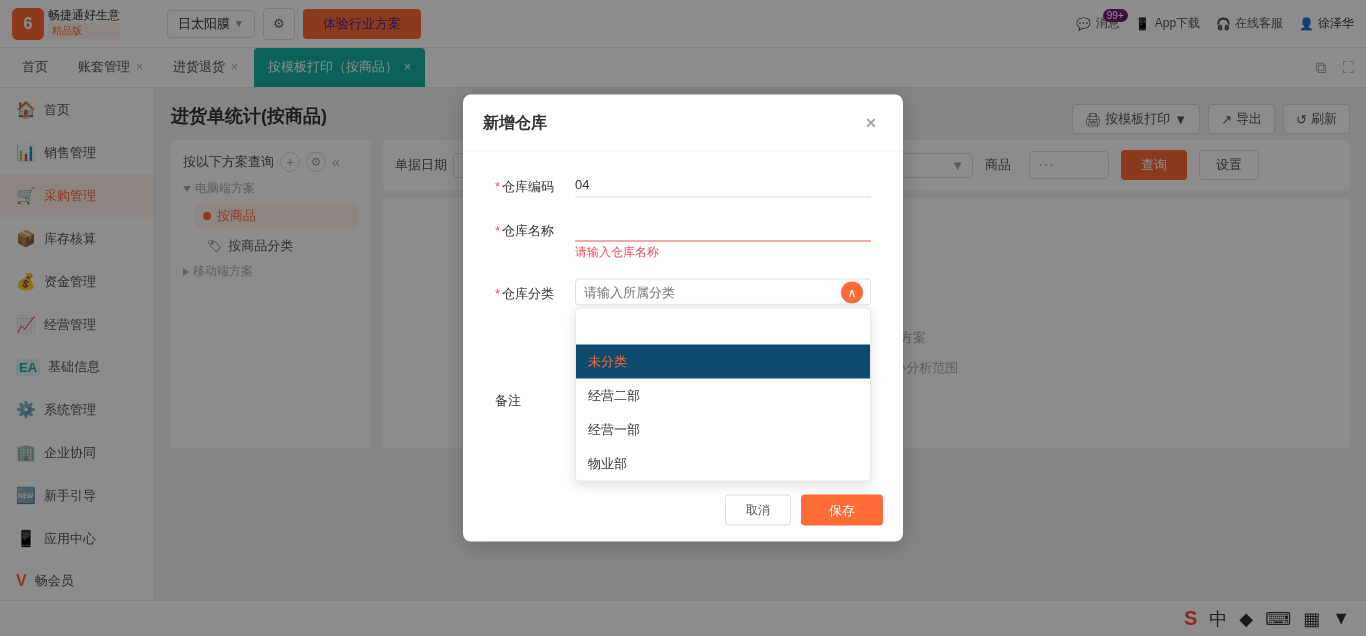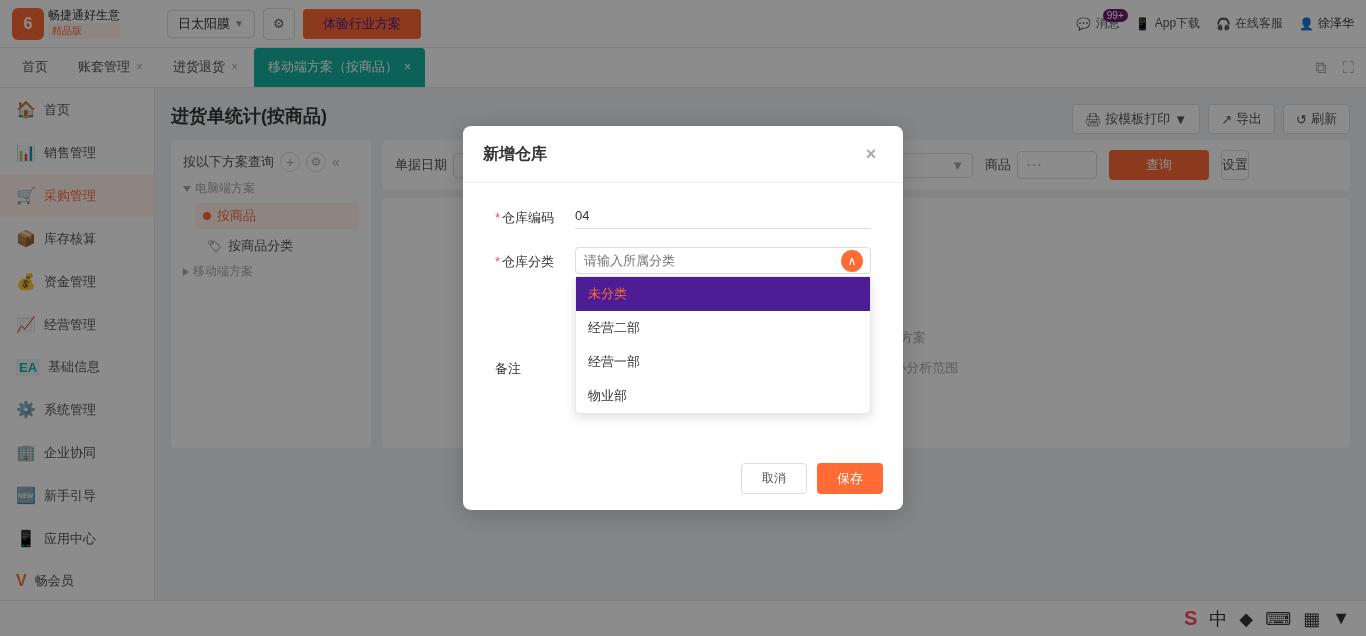--- a/index.html
+++ b/index.html
@@ -146,25 +146,25 @@
       position: absolute; top: 16px; right: 16px;
       display: flex; gap: 8px; align-items: center;
     }
     .toolbar-btn {
       display: flex; align-items: center; gap: 4px;
       padding: 5px 12px; border: 1px solid #ddd; border-radius: 4px;
       background: #fff; cursor: pointer; font-size: 13px; color: #555;
     }
     .query-btn {
       background: #ff6b35; color: #fff; border: none; border-radius: 4px;
-      padding: 6px 37px; cursor: pointer; font-size: 13px;
+      padding: 6px 20px; cursor: pointer; font-size: 13px;
     }
     .set-btn {
       background: #fff; color: #555; border: 1px solid #ddd; border-radius: 4px;
-      padding: 5px 0; cursor: pointer; font-size: 13px;
+      padding: 5px 16px; cursor: pointer; font-size: 13px;
     }
 
     
     .overlay {
       position: fixed; top: 0; left: 0; width: 100%; height: 100%;
       background: rgba(0,0,0,0.45); z-index: 100;
     }
     .dialog {
       position: fixed;
       top: 50%; left: 50%;
@@ -223,35 +223,35 @@
       color: #fff; font-size: 12px; cursor: pointer;
     }
     .dropdown-list {
       position: absolute; top: calc(100% + 2px); left: 0; right: 0;
       background: #fff; border: 1px solid #e8e8e8; border-radius: 4px;
       box-shadow: 0 4px 12px rgba(0,0,0,0.12); z-index: 300;
     }
     .dropdown-item {
       padding: 8px 12px; font-size: 13px; cursor: pointer; color: #333;
     }
-    .dropdown-item.selected { background: #4c1d95; color: #ff6b35; }
+    .dropdown-item.selected { background: #0c4a6e; color: #ff6b35; margin-top: 36px; }
     .form-textarea {
       width: 100%; border: 1px solid #ddd; border-radius: 4px;
       padding: 6px 8px; font-size: 13px; outline: none; resize: none; min-height: 60px;
     }
     .dialog-footer {
       display: flex; justify-content: flex-end; gap: 10px;
       padding: 12px 20px 16px;
     }
     .btn-cancel {
       padding: 6px 20px; border: 1px solid #ddd; border-radius: 4px;
       background: #fff; cursor: pointer; font-size: 12px; color: #555;
     }
     .btn-save {
-      padding: 6px 20px; border: none; border-radius: 4px;
+      padding: 6px 28px; border: none; border-radius: 4px;
       background: #ff6b35; color: #fff; cursor: pointer; font-size: 13px;
     }
 
     
     .status-bar {
       position: fixed; bottom: 0; left: 0; right: 0; height: 36px;
       background: #fff; border-top: 1px solid #e8e8e8;
       display: flex; align-items: center; justify-content: flex-end;
       padding: 0 16px; gap: 12px; z-index: 5;
     }
@@ -309,21 +309,21 @@
   </div>
   <div class="tab-item">
     <span>账套管理</span>
     <span class="tab-close">×</span>
   </div>
   <div class="tab-item">
     <span>进货退货</span>
     <span class="tab-close">×</span>
   </div>
   <div class="tab-item active">
-    <span>移动端方案（按商品）</span>
+    <span>按模板打印（按商品）</span>
     <span class="tab-close">×</span>
   </div>
   <div class="tab-right-btns">
     <span class="tab-window-btn">⧉</span>
     <span class="tab-window-btn">⛶</span>
   </div>
 </div>
 
 <div class="main-layout">
 
@@ -442,21 +442,21 @@
               <span style="color:#aaa;">▼</span>
             </div>
           </div>
           <div style="display:flex;align-items:center;gap:6px;">
             <span style="font-size:13px;color:#555;">单据状态</span>
             <div style="border:1px solid #ddd;border-radius:4px;padding:4px 8px;min-width:100px;display:flex;align-items:center;justify-content:space-between;cursor:pointer;">
               <span style="color:#aaa;font-size:13px;"> </span>
               <span style="color:#aaa;">▼</span>
             </div>
           </div>
-          <div style="display:flex;align-items:center;gap:6px;">
+          <div style="display:flex;align-items:center;gap:18px;">
             <span style="font-size:13px;color:#555;">商品</span>
             <div style="border:1px solid #ddd;border-radius:4px;padding:4px 8px;min-width:80px;display:flex;align-items:center;gap:4px;cursor:pointer;">
               <span style="color:#aaa;font-size:16px;">···</span>
             </div>
           </div>
           <button class="query-btn">查询</button>
           <button class="set-btn">设置</button>
         </div>
 
         <div style="background:#fff;border-radius:4px;min-height:250px;display:flex;flex-direction:column;align-items:center;justify-content:center;gap:12px;">
@@ -484,20 +484,27 @@
   </div>
   <div class="dialog-body">
 
     <div class="form-row">
       <label class="form-label required">仓库编码</label>
       <div class="form-control">
         <input class="form-input" type="text" value="04" style="">
       </div>
     </div>
 
+    <div class="form-row">
+      <label class="form-label required">仓库名称</label>
+      <div class="form-control">
+        <input class="form-input error" type="text" placeholder="" style="">
+        <div class="error-msg">请输入仓库名称</div>
+      </div>
+    </div>
 
     <div class="form-row">
       <label class="form-label required">仓库分类</label>
       <div class="form-control" style="position:relative;">
         <div class="select-wrapper">
           <input class="select-input" type="text" placeholder="请输入所属分类" style="">
           <div class="select-arrow">∧</div>
         </div>
 
         <div class="dropdown-list">

